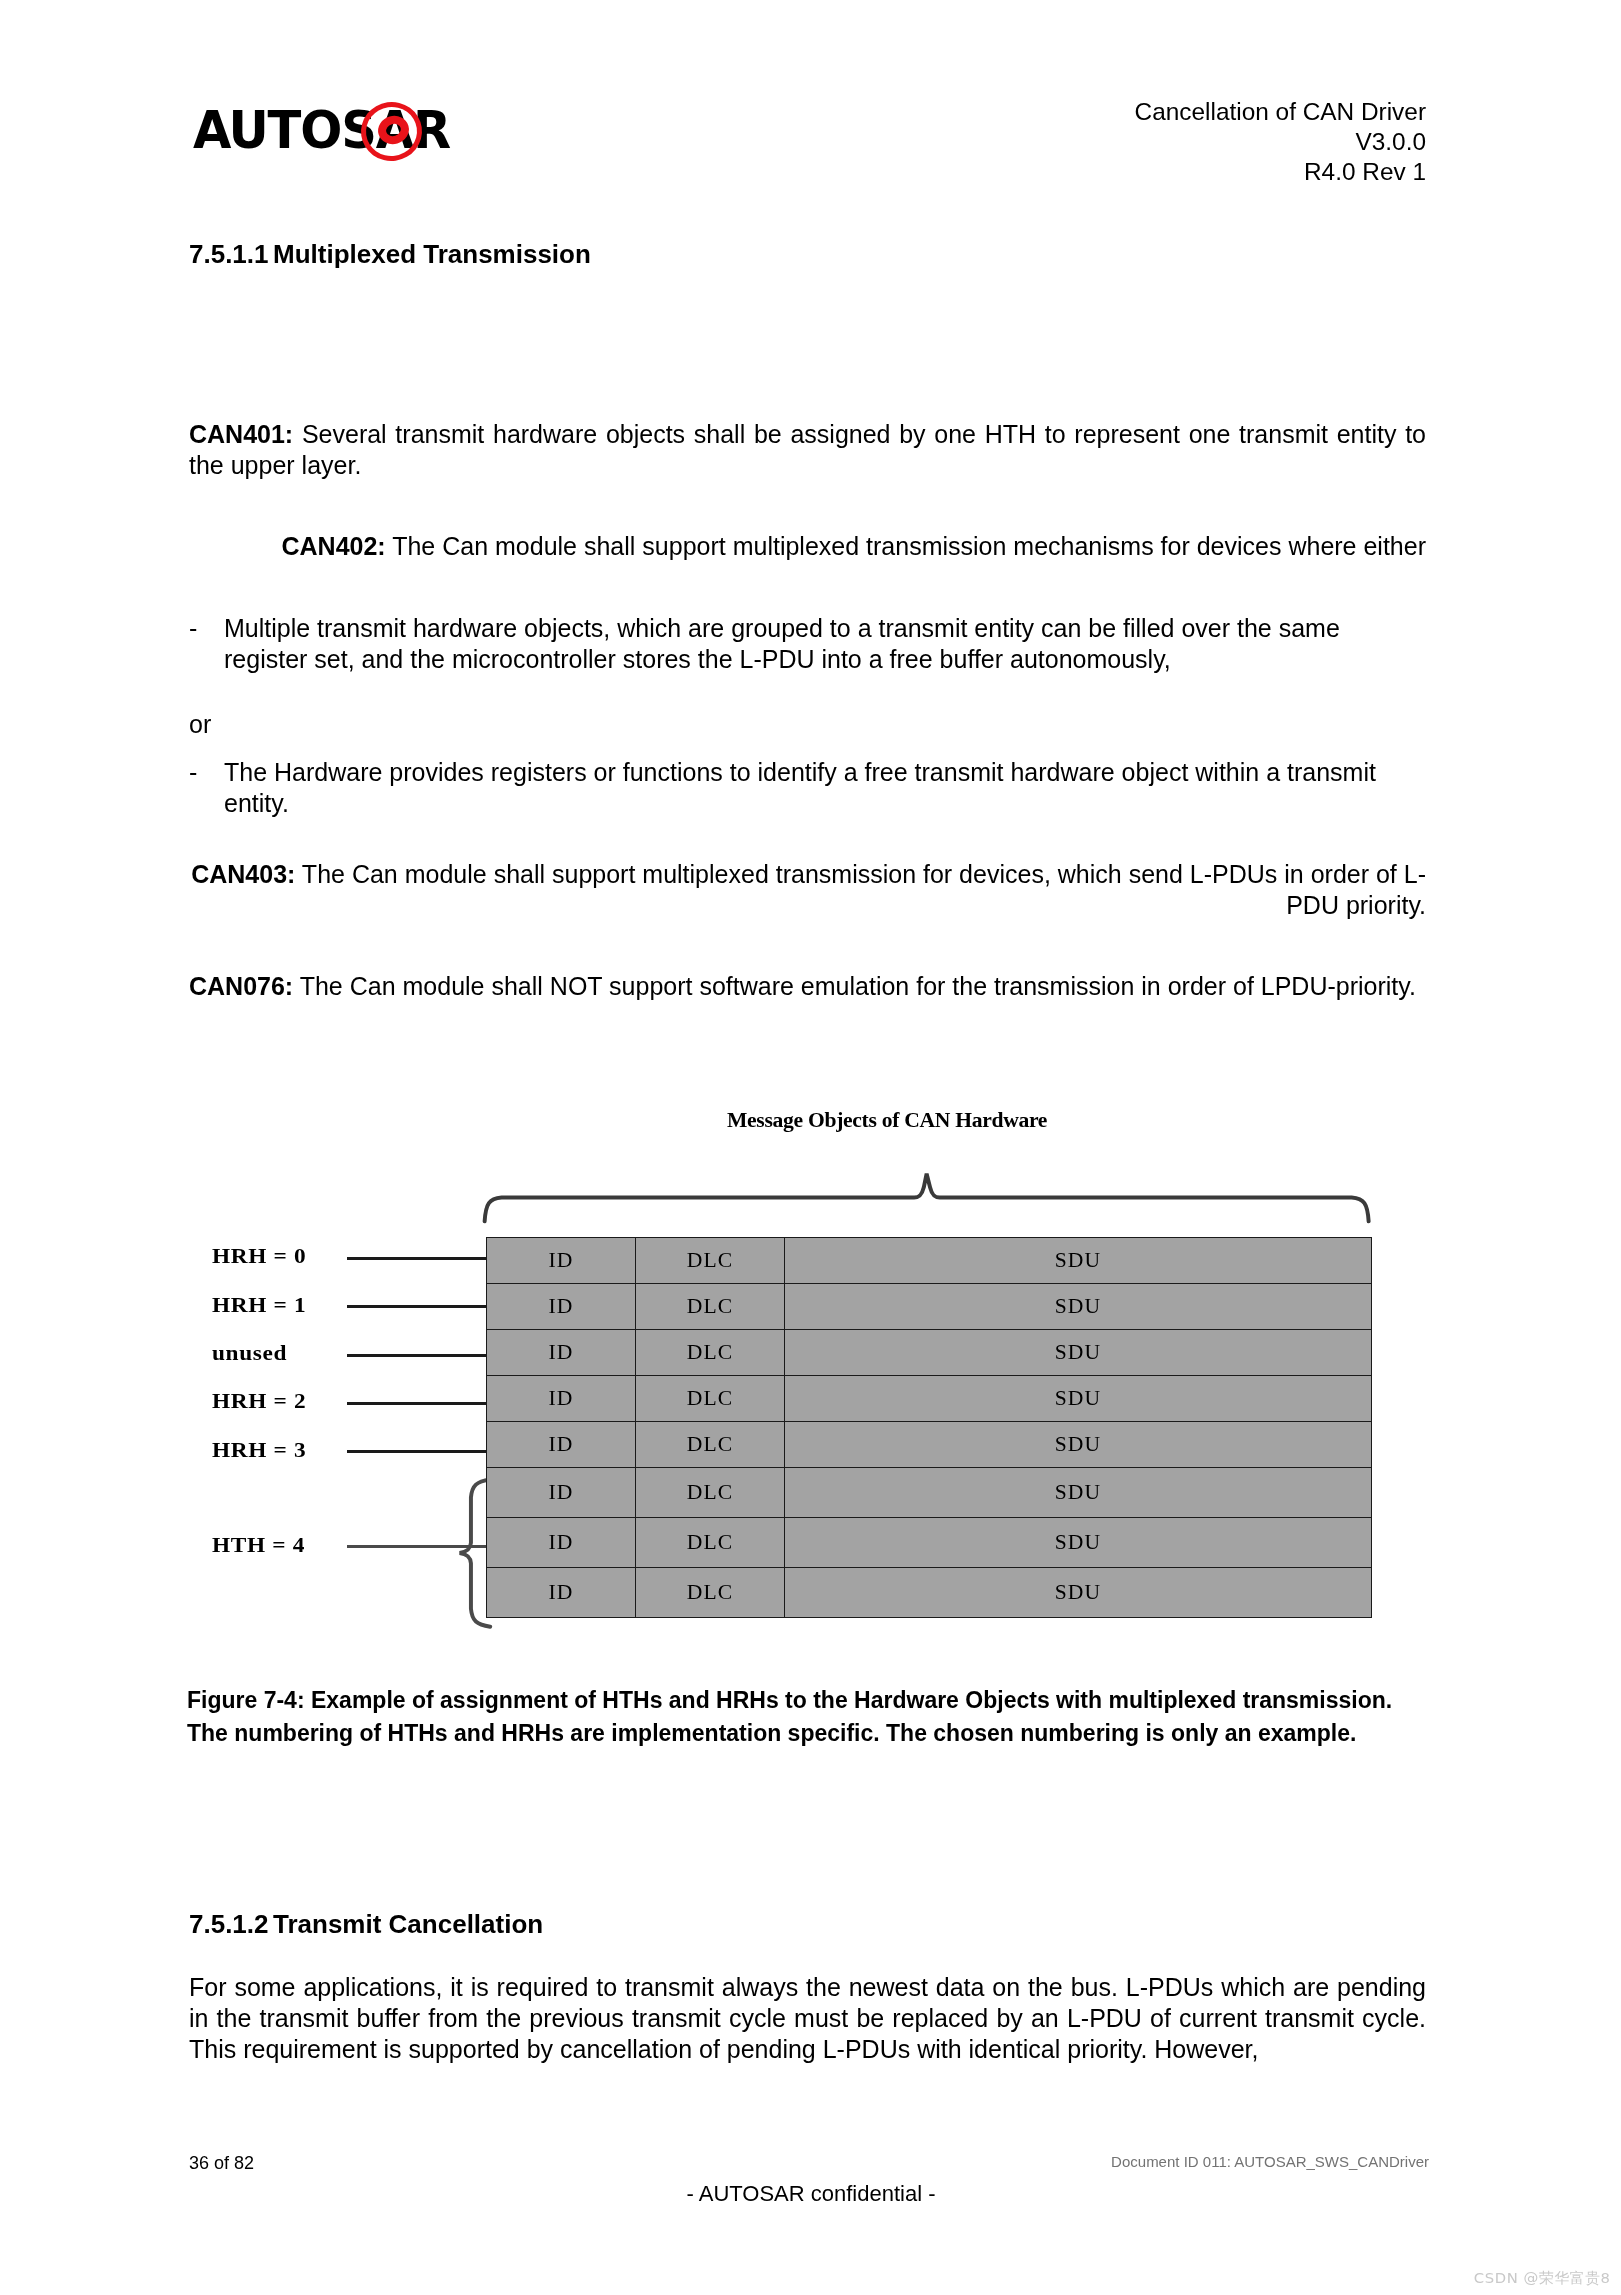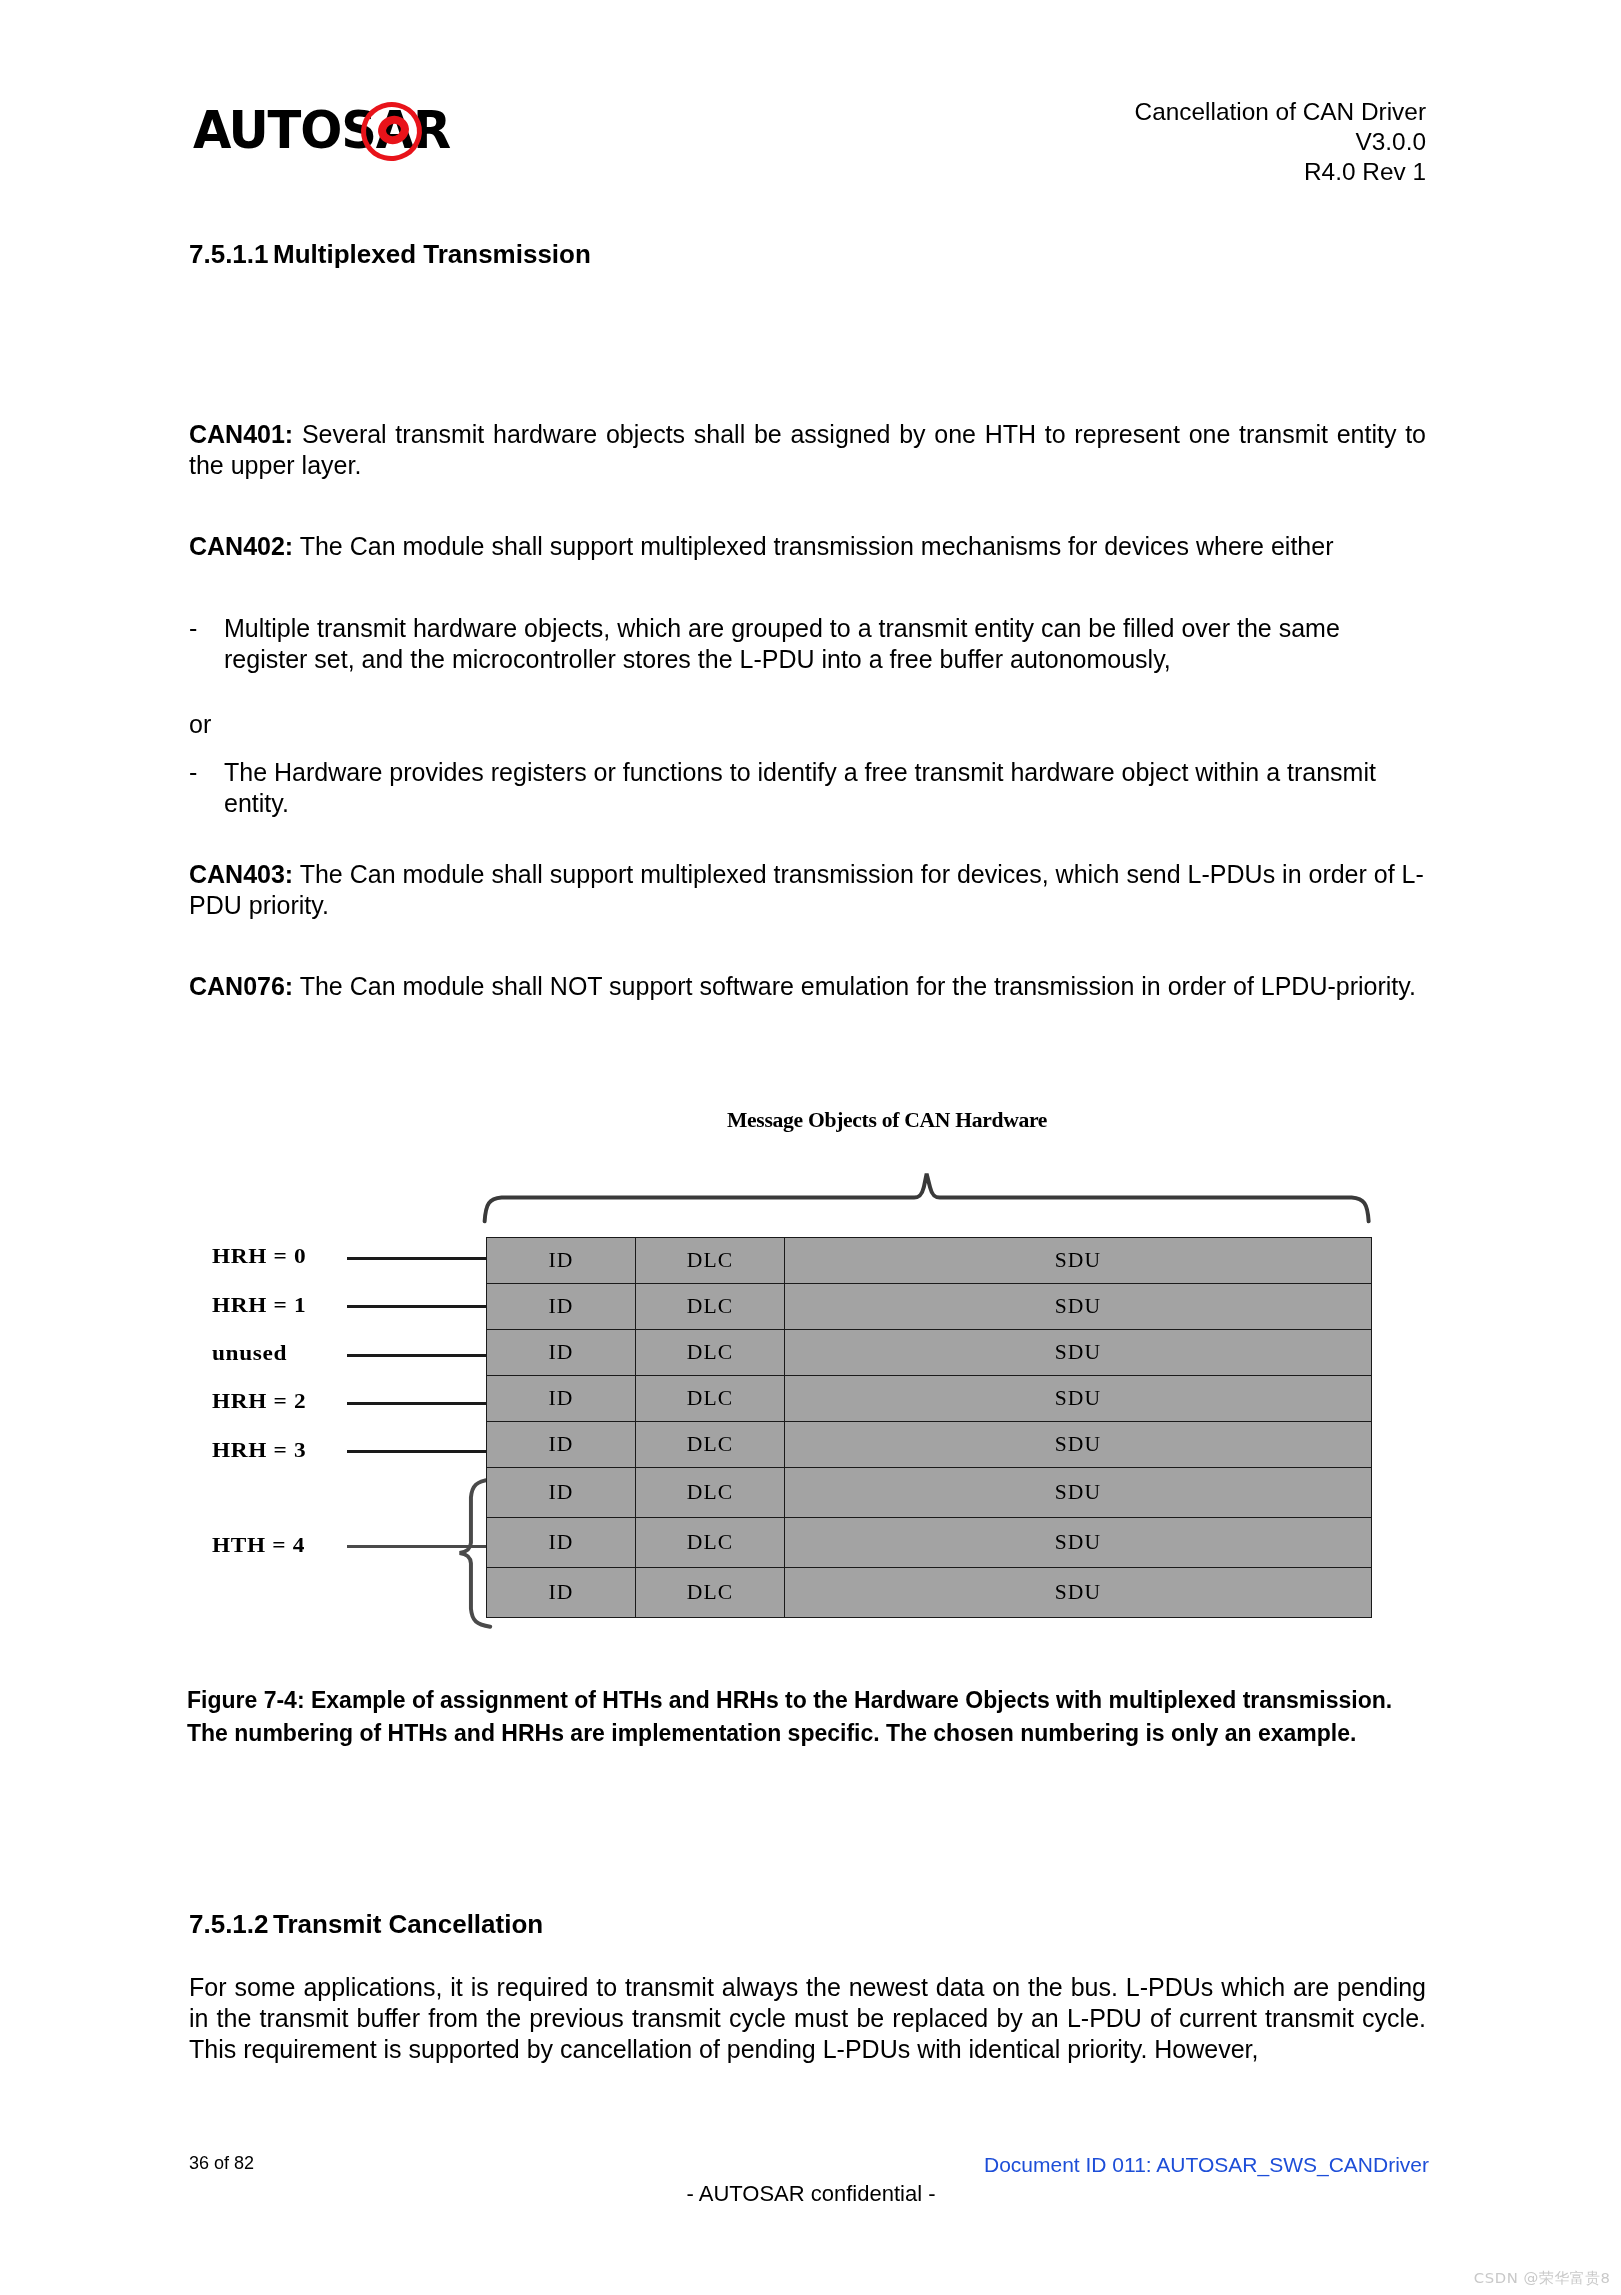--- a/index.html
+++ b/index.html
@@ -97,21 +97,21 @@
 
   .para {
     position: absolute;
     font-size: 25px;
     line-height: 31px;
     color: #000000;
     text-align: justify;
     text-justify: inter-word;
   }
   .para b { font-weight: 700; }
-  .para.nojust { text-align: left; }
+  .para.nojust { text-align: right; }
 
   .bullet-row {
     position: absolute;
     display: flex;
     font-size: 25px;
     line-height: 31px;
   }
   .bullet-dash {
     width: 35px;
     flex: 0 0 35px;
@@ -206,22 +206,22 @@
     position: absolute;
     left: 189px;
     top: 2153px;
     font-size: 18px;
     color: #000000;
   }
   .footer-right {
     position: absolute;
     right: 193px;
     top: 2153px;
-    font-size: 21px;
-    color: #1d4ed8;
+    font-size: 15px;
+    color: #737373;
   }
   .footer-center {
     position: absolute;
     left: 0;
     top: 2181px;
     width: 1622px;
     text-align: center;
     font-size: 22px;
     color: #000000;
   }

